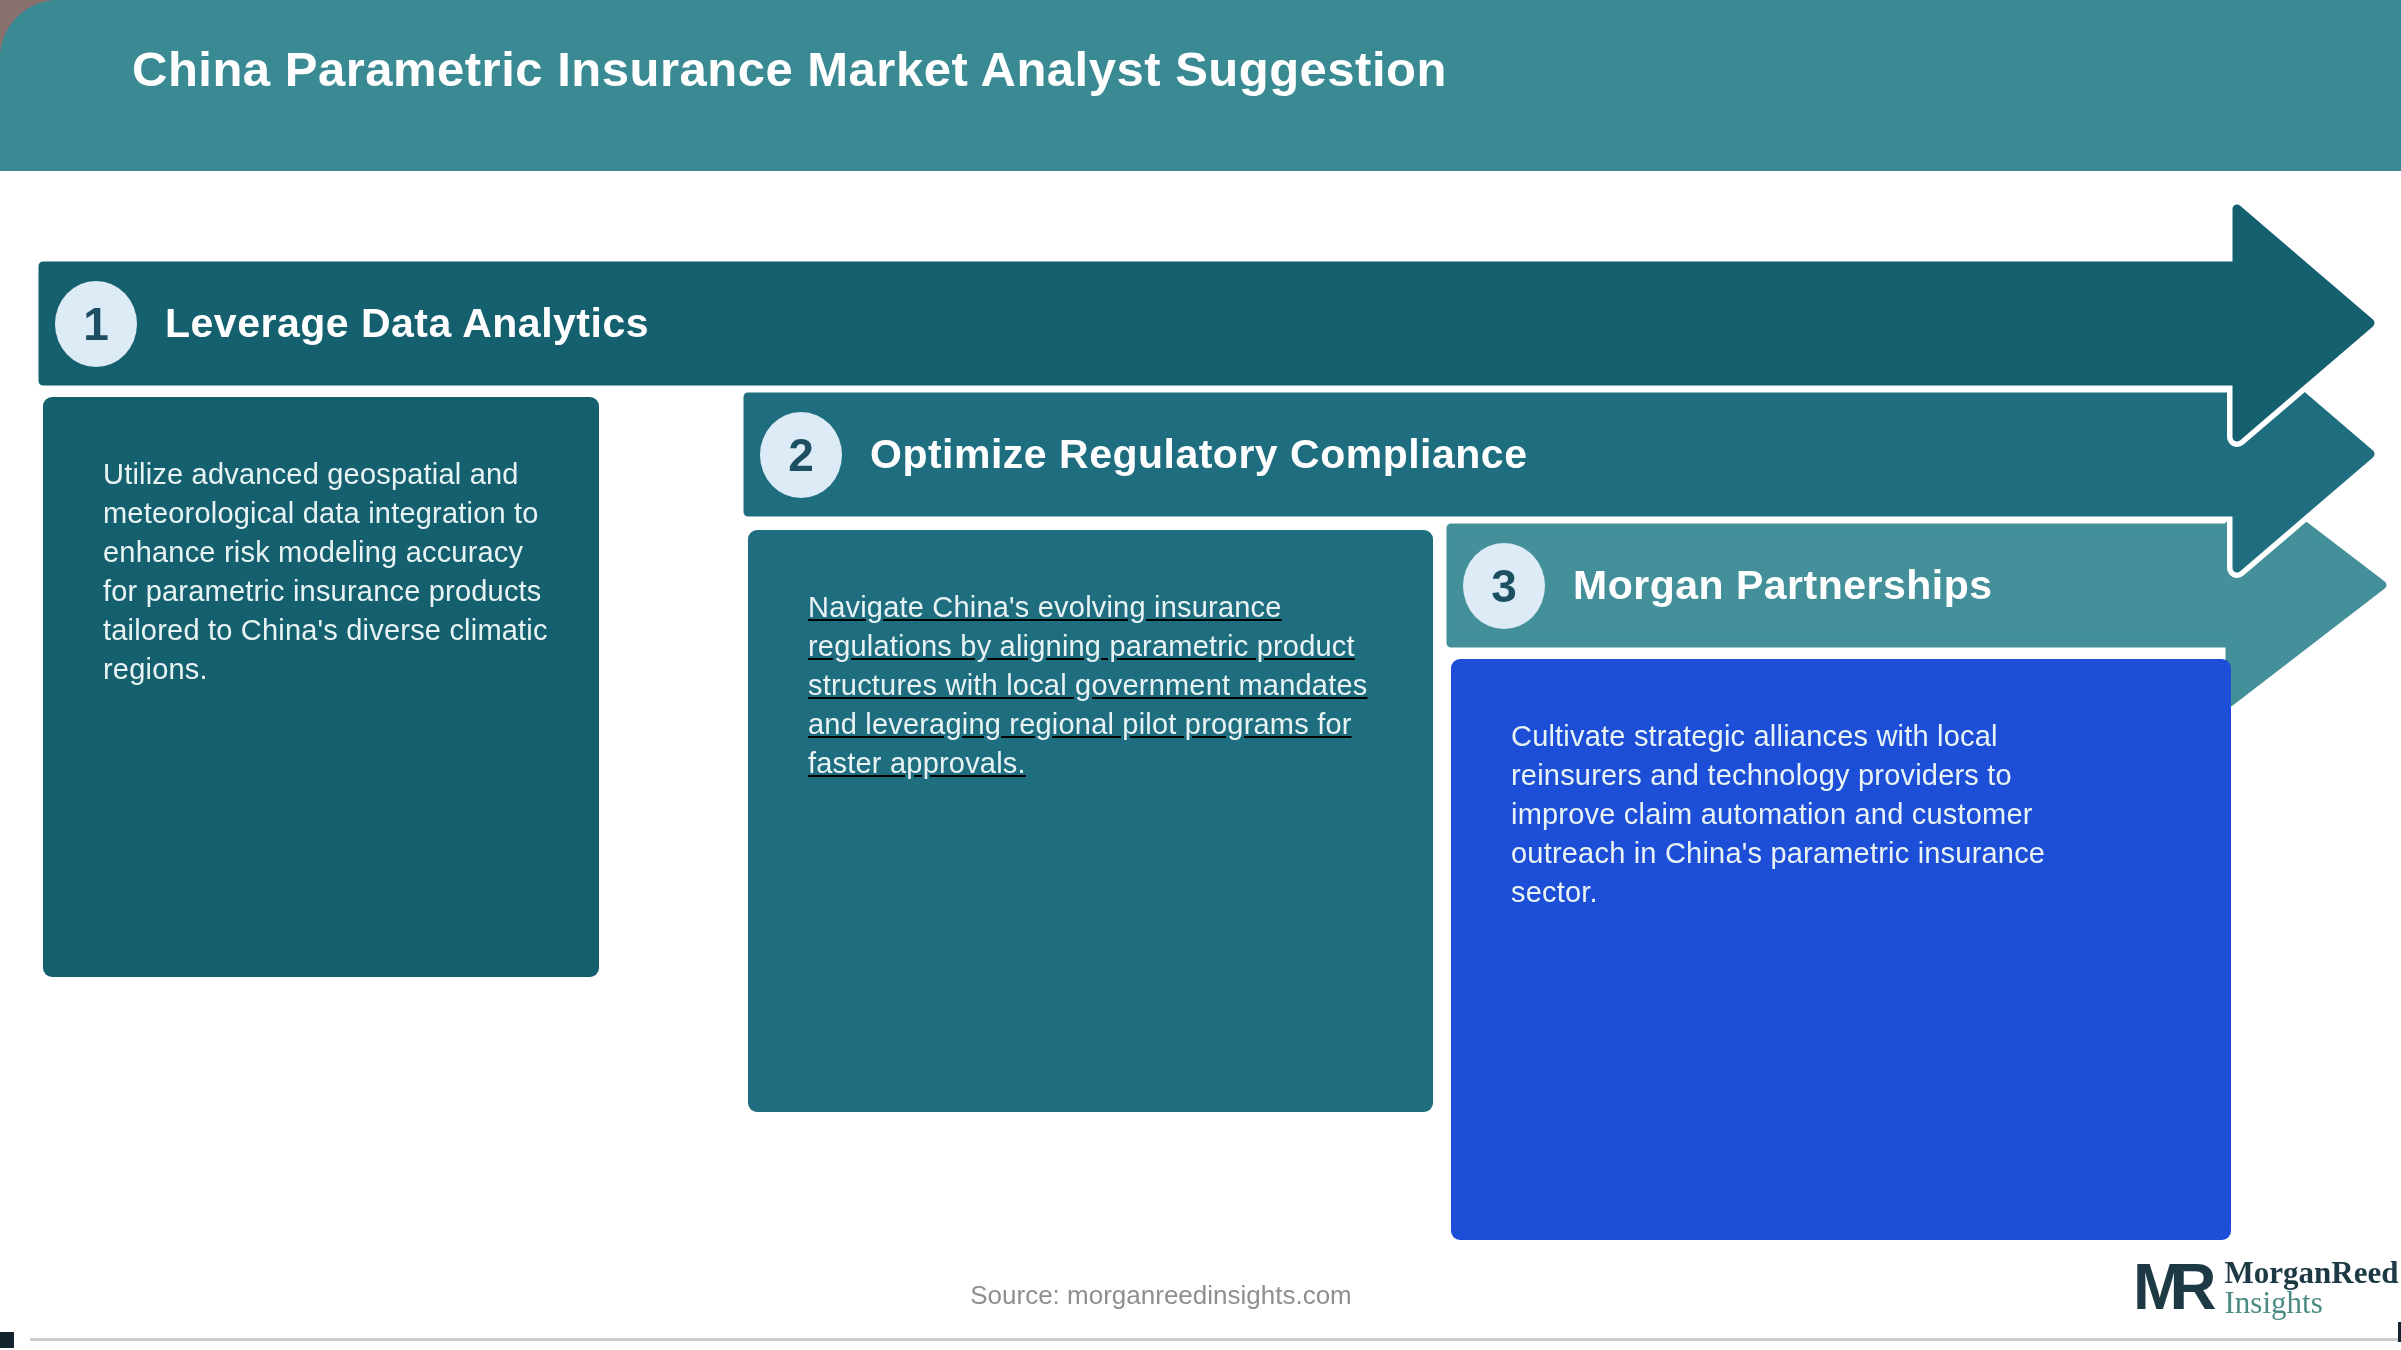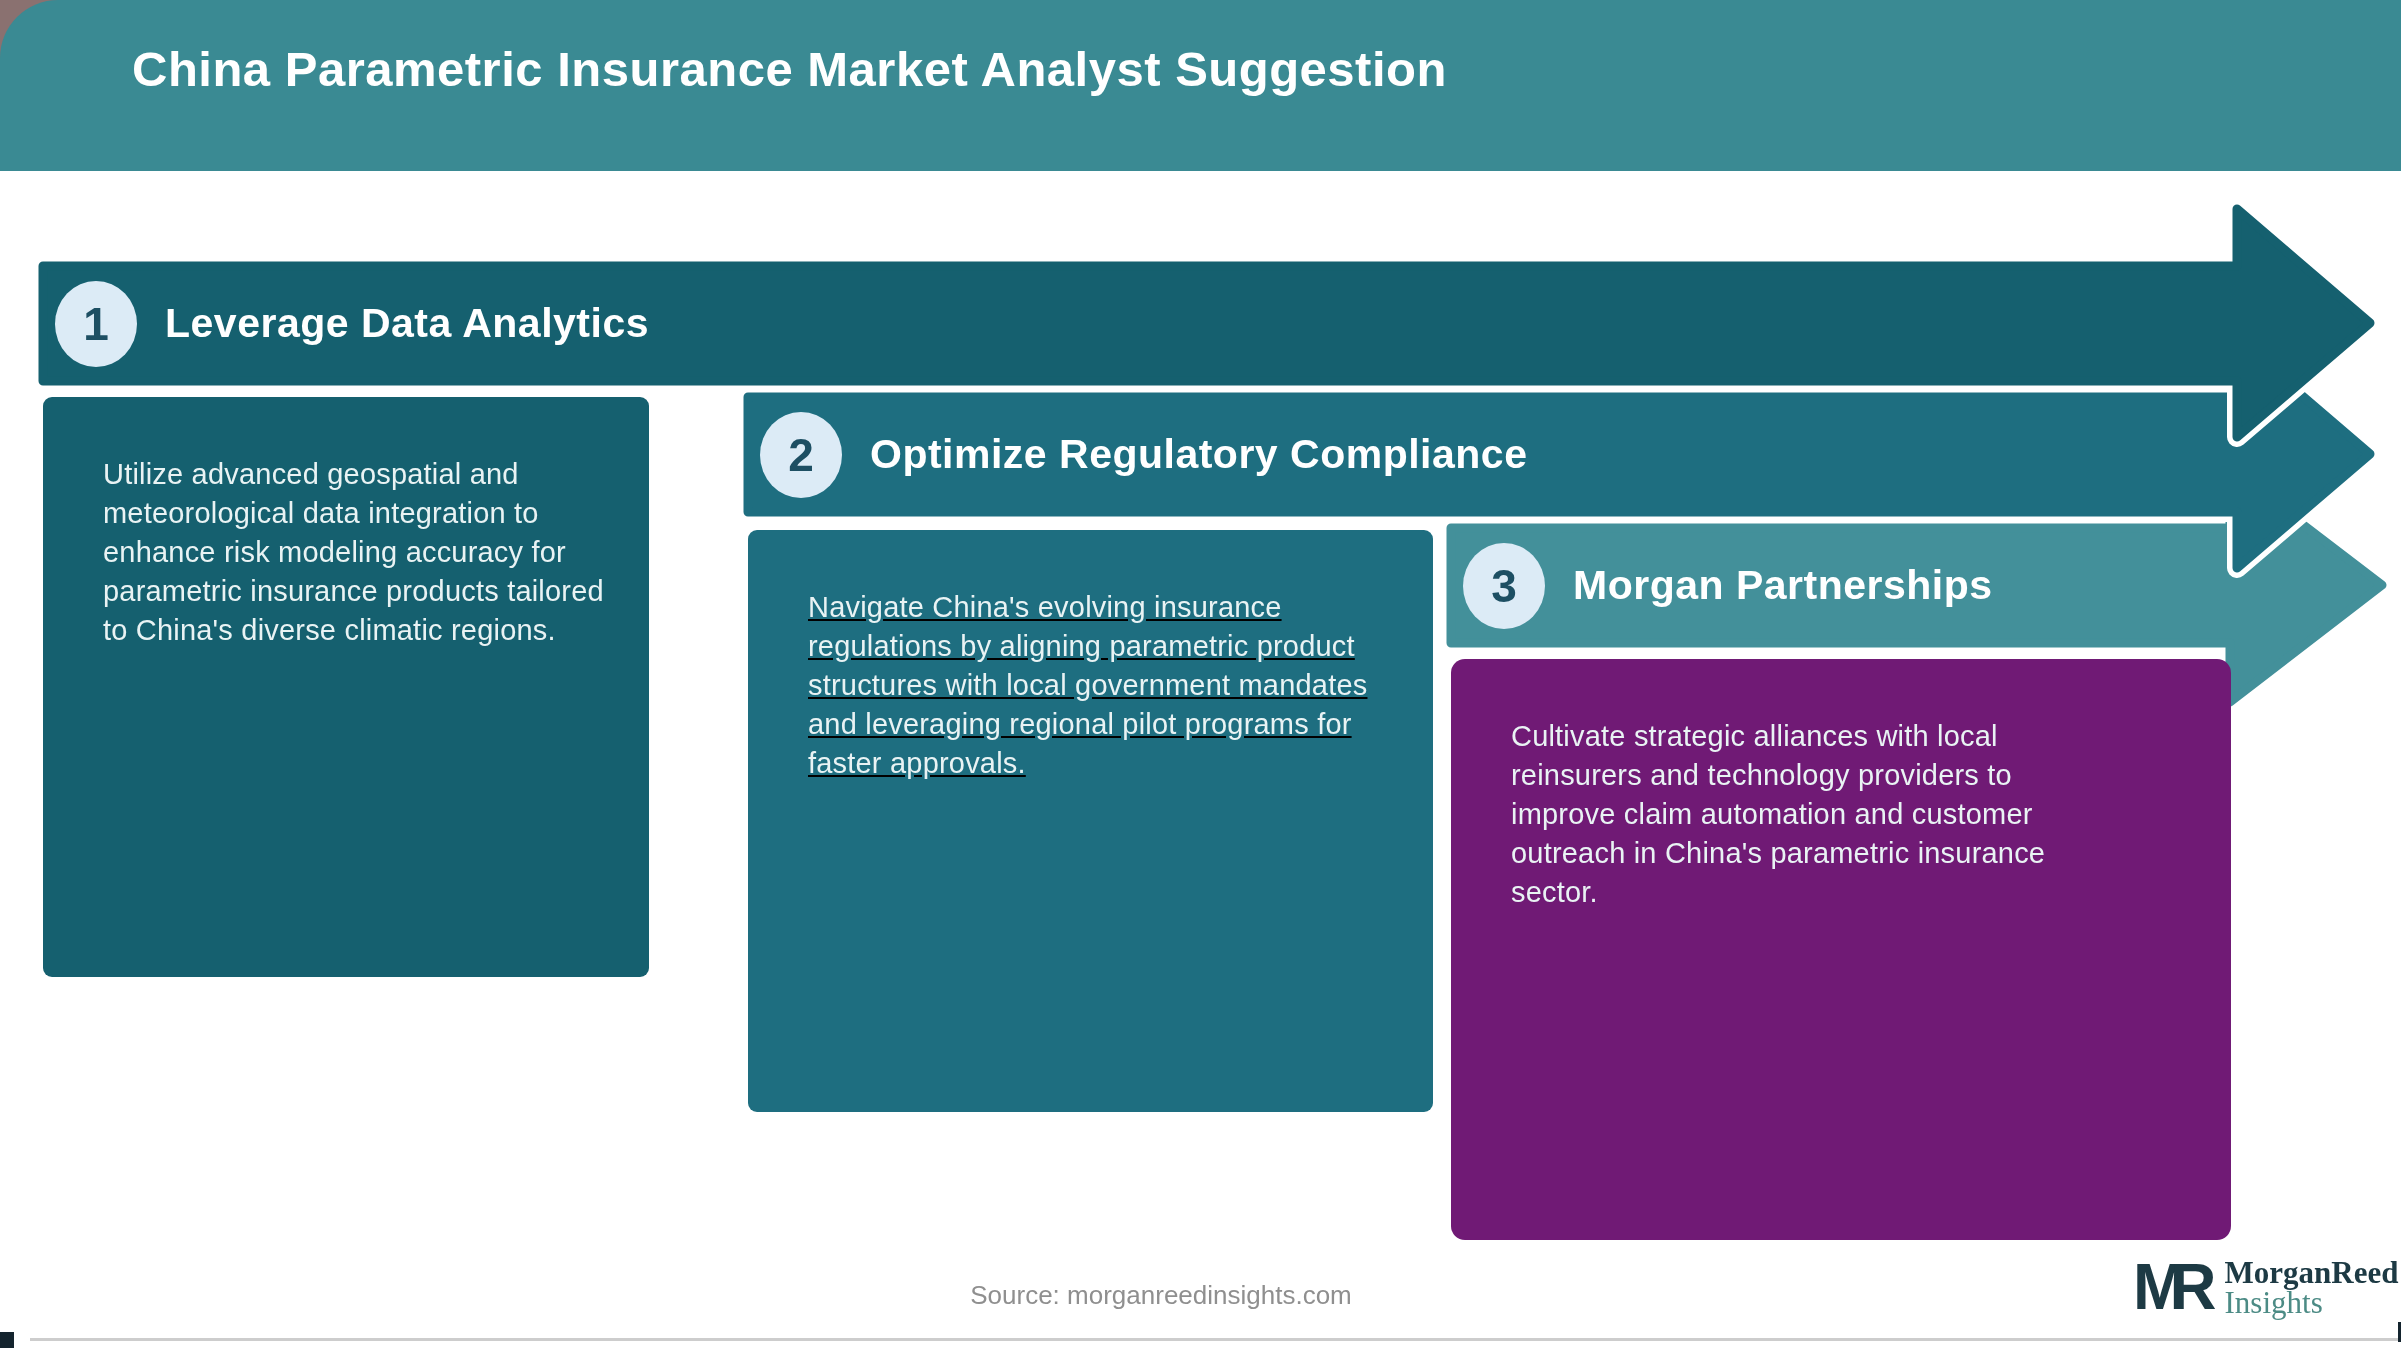--- a/index.html
+++ b/index.html
@@ -49,21 +49,21 @@
     color:#ffffff;
     font-size:41px;
     font-weight:bold;
     letter-spacing:0.5px;
     white-space:nowrap;
   }
   .desc-box{
     position:absolute;
     border-radius:9px;
   }
-  .desc-box-1{left:43px;top:397px;width:606px;height:580px;}
+  .desc-box-1{left:43px;top:397px;width:556px;height:580px;}
   .desc-box-2{left:748px;top:530px;width:685px;height:582px;text-decoration:underline;}
   .desc-box-3{left:1451px;top:659px;width:780px;height:581px;}
   .desc-text{
     margin:58px 40px 0 60px;
     max-width:600px;
     color:#e9f3f4;
     font-size:29px;
     line-height:39px;
     letter-spacing:0.2px;
   }
@@ -147,21 +147,21 @@
     <div class="badge" style="background-color: rgb(220, 235, 246); color: rgb(29, 79, 99);">3</div>
     <div class="banner-heading">Morgan Partnerships</div>
   </div>
 
   <div class="desc-box desc-box-1" style="background-color: rgb(21, 96, 111);">
     <div class="desc-text">Utilize advanced geospatial and meteorological data integration to enhance risk modeling accuracy for parametric insurance products tailored to China's diverse climatic regions.</div>
   </div>
   <div class="desc-box desc-box-2" style="background-color: rgb(30, 110, 128);">
     <div class="desc-text">Navigate China's evolving insurance regulations by aligning parametric product structures with local government mandates and leveraging regional pilot programs for faster approvals.</div>
   </div>
-  <div class="desc-box desc-box-3" style="background-color: #701a75; border-radius: 14px;">
+  <div class="desc-box desc-box-3" style="background-color: #1d4ed8;">
     <div class="desc-text">Cultivate strategic alliances with local reinsurers and technology providers to improve claim automation and customer outreach in China's parametric insurance sector.</div>
   </div>
 
   <div class="source-line">Source: morganreedinsights.com</div>
 
   <div class="logo">
     <div class="logo-monogram" style="color: rgb(29, 58, 68);">MR</div>
     <div class="logo-text">
       <div><span class="logo-name-bold" style="color: rgb(29, 58, 68);">Morgan</span><span class="logo-name-light" style="color: rgb(29, 58, 68);">Reed</span></div>
       <div class="logo-subtitle" style="color: rgb(76, 139, 133);">Insights</div>

